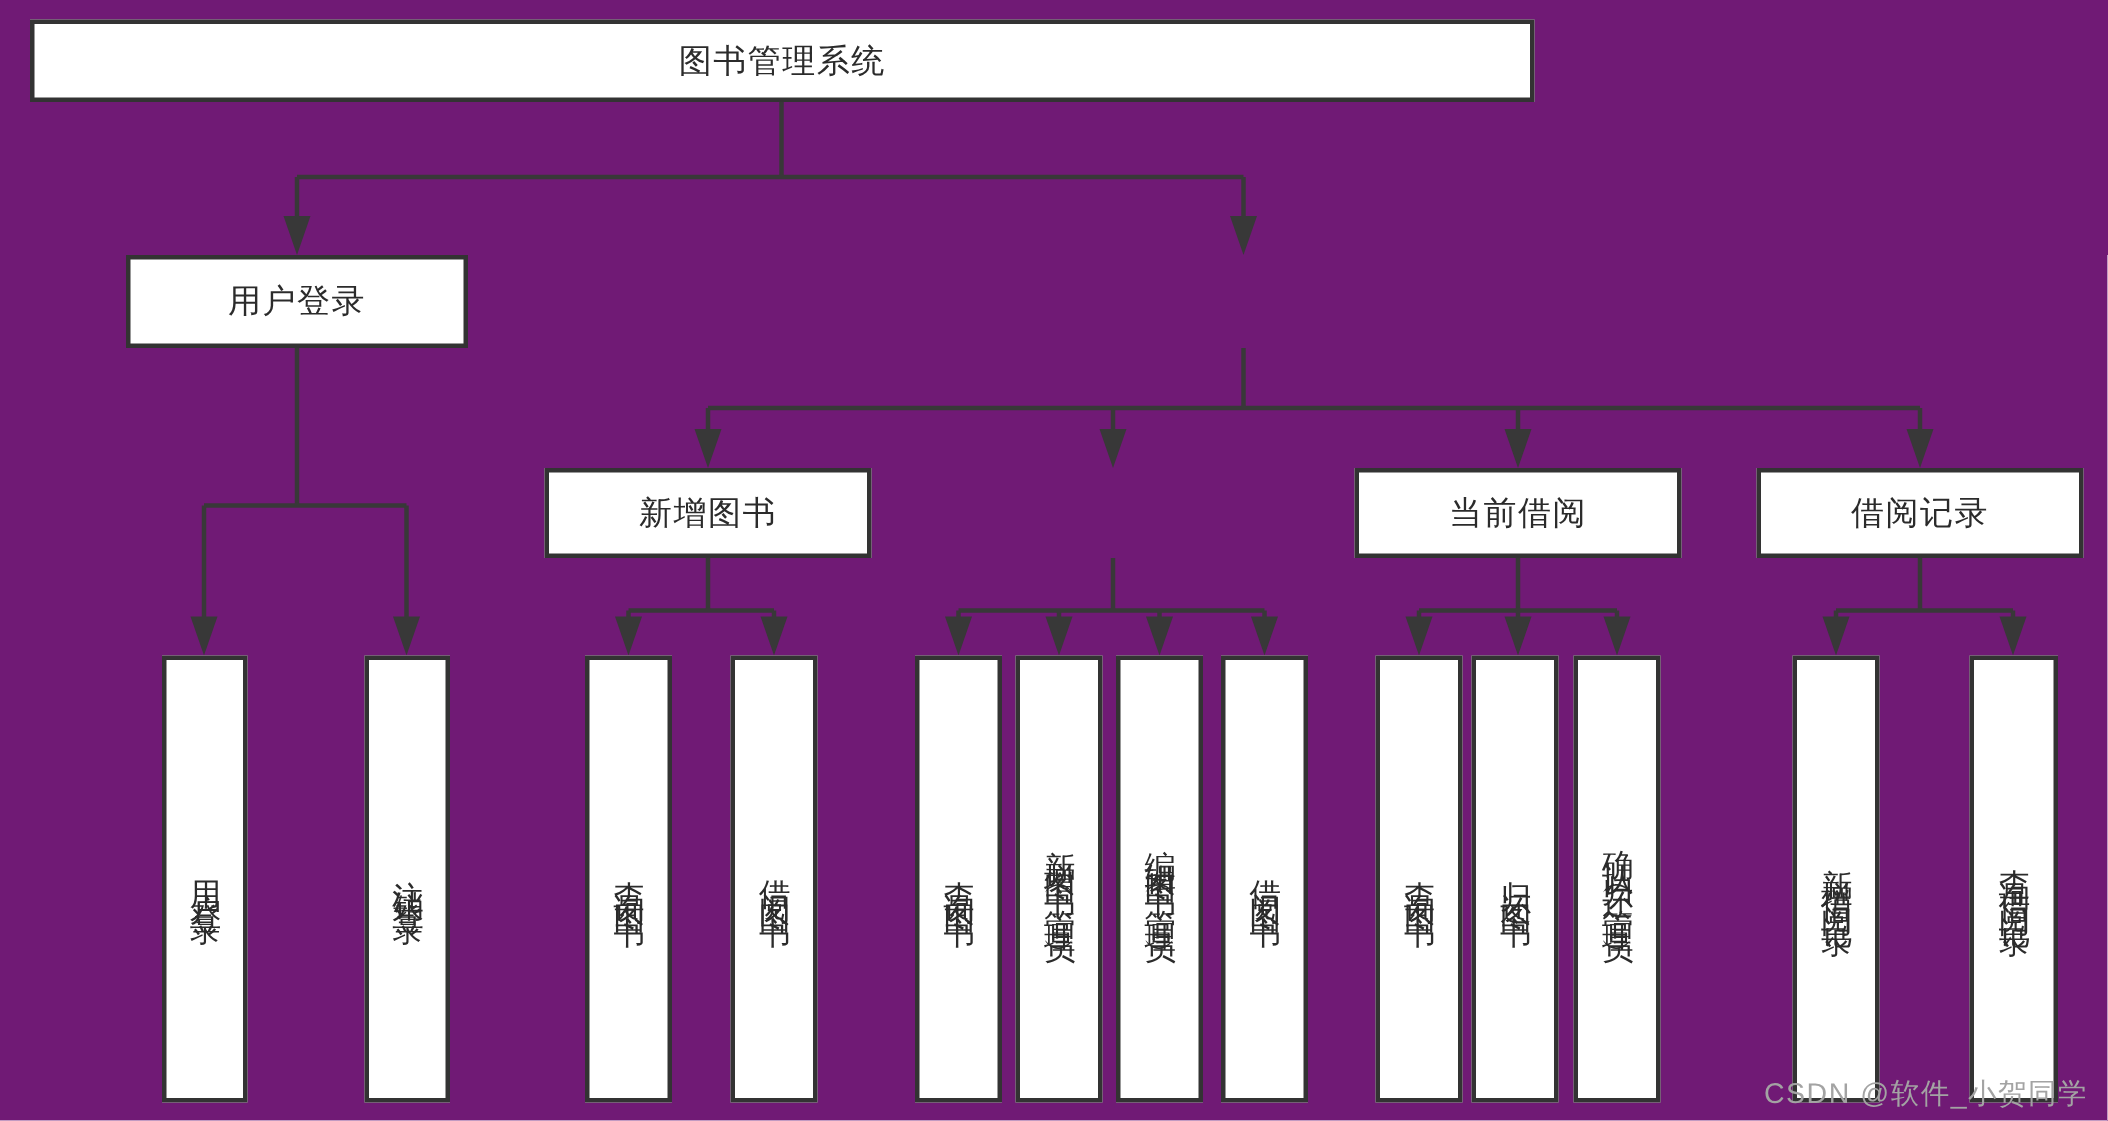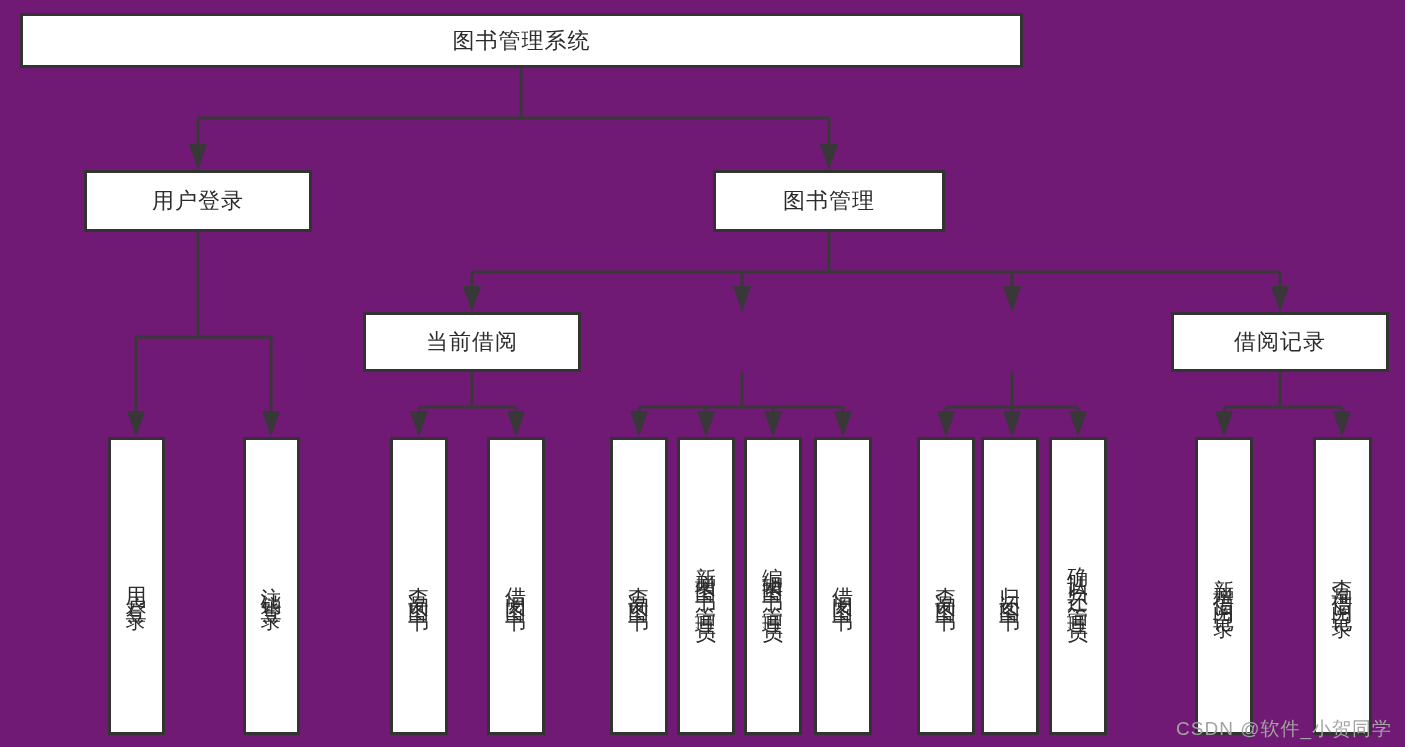--- a/index.html
+++ b/index.html
@@ -92,23 +92,23 @@
       <polygon points="1003,411 1021,411 1012,437"></polygon>
       <polygon points="1069,411 1087,411 1078,437"></polygon>
       <polygon points="1215,411 1233,411 1224,437"></polygon>
       <polygon points="1333,411 1351,411 1342,437"></polygon>
     </g>
   </svg>
 
   <div class="node hbox" style="left:20px; top:13px; width:1003px; height:55px;">图书管理系统</div>
 
   <div class="node hbox" style="left:84px; top:170px; width:228px; height:62px;">用户登录</div>
-  <div class="node hbox" style="left:713px; top:170px; width:232px; height:62px;">图书管理</div>
 
-  <div class="node hbox" style="left:363px; top:312px; width:218px; height:60px;">当前借阅</div>
+  <div class="node hbox" style="left:363px; top:312px; width:218px; height:60px;">新增图书</div>
+  <div class="node hbox" style="left:903px; top:312px; width:218px; height:60px;">当前借阅</div>
   <div class="node hbox" style="left:1171px; top:312px; width:218px; height:60px;">借阅记录</div>
 
   <div class="node vbox" style="left:108px; width:57px;">用户登录</div>
   <div class="node vbox" style="left:243px; width:57px;">注销登录</div>
 
   <div class="node vbox" style="left:390px;">查询图书</div>
   <div class="node vbox" style="left:487px;">借阅图书</div>
 
   <div class="node vbox" style="left:610px;">查询图书</div>
   <div class="node vbox" style="left:677px;">新增图书（管理员）</div>

